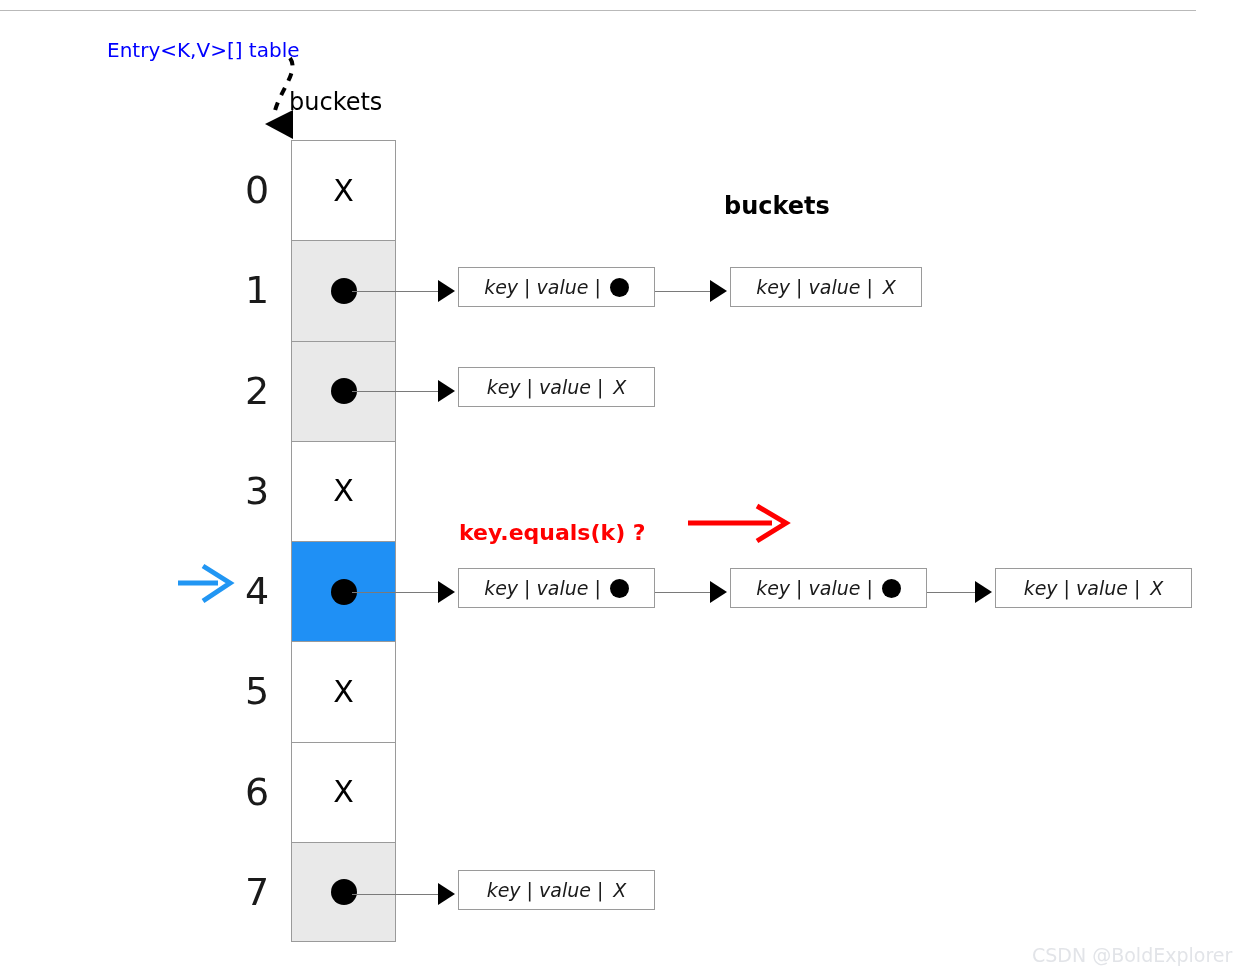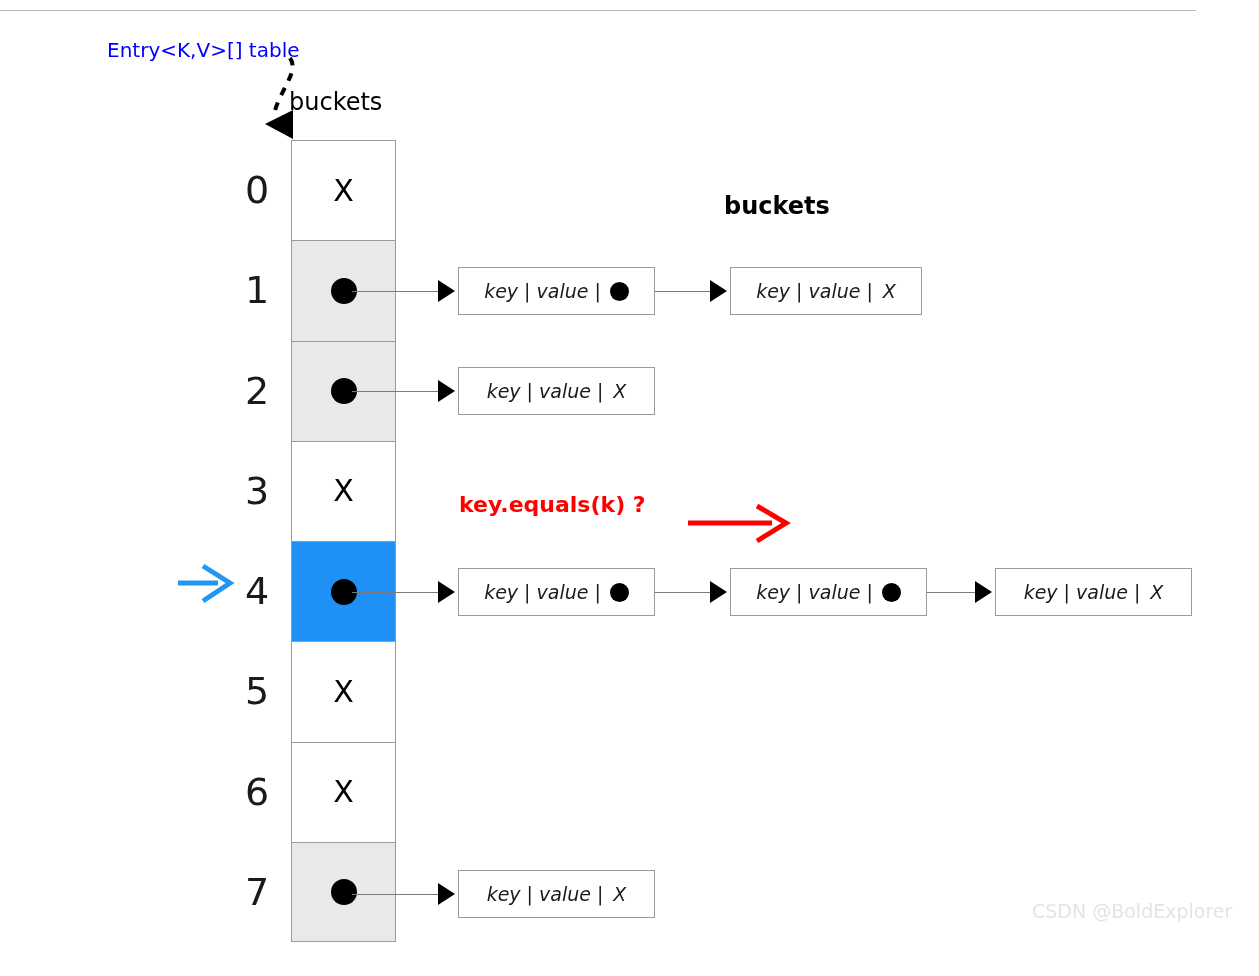--- a/index.html
+++ b/index.html
@@ -109,31 +109,31 @@
     text-align: center;
     font-size: 16px;
     font-weight: bold;
     color: #2196f3;
     line-height: 1.15;
     white-space: pre-line;
   }
 
   
   .equals-label {
-    left: 459px; top: 492px;
+    left: 459px; top: 520px;
     font-size: 22px;
     font-weight: bold;
     color: #ff0000;
     white-space: nowrap;
     text-align: center;
   }
 
   
   .entry-box {
-    height: 48px;
+    height: 40px;
     box-sizing: border-box;
     border: 1px solid #9a9a9a;
     background: #ffffff;
     display: flex;
     align-items: center;
     justify-content: center;
     gap: 0px;
   }
   .entry-text {
     font-size: 19px;
@@ -157,21 +157,21 @@
   }
   .arrow-head {
     width: 0; height: 0;
     border-top: 11px solid transparent;
     border-bottom: 11px solid transparent;
     border-left: 17px solid #000000;
   }
 
   
   .watermark {
-    left: 1032px; top: 900px;
+    left: 1032px; top: 944px;
     font-size: 19px;
     color: #e2e4e8;
     white-space: nowrap;
   }
 
   svg.overlay {
     position: absolute;
     left: 0; top: 0;
     width: 1259px; height: 976px;
     pointer-events: none;

